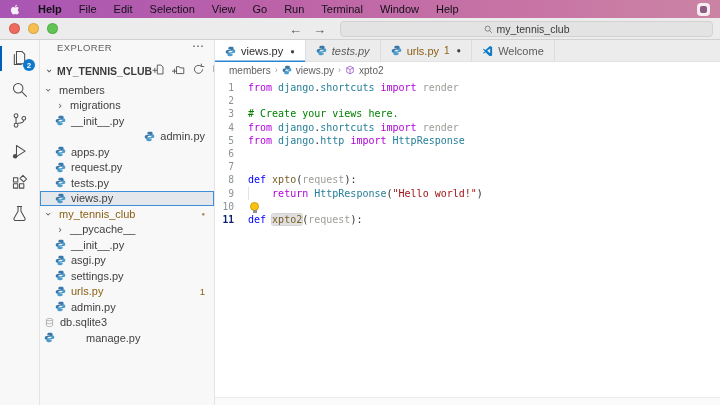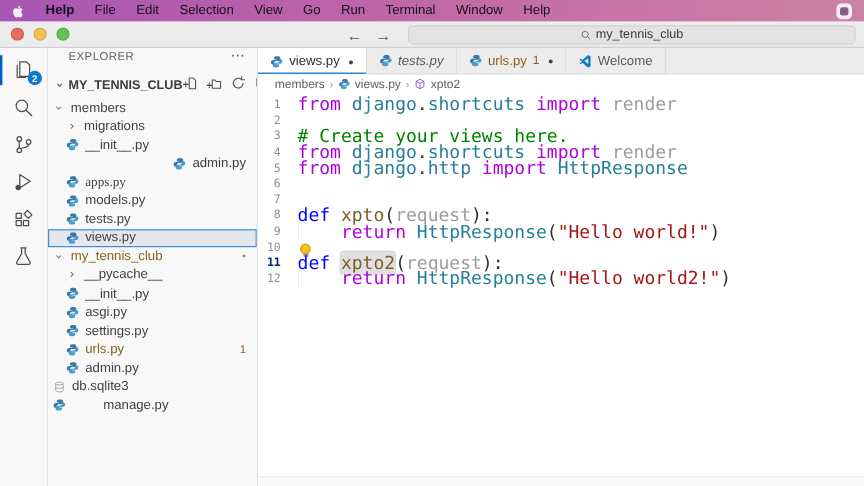--- a/index.html
+++ b/index.html
@@ -73,21 +73,21 @@
 
   .breadcrumb{height:16px;display:flex;align-items:center;padding-left:14px;font-size:10px;color:#616161;flex:none}
   .bc-item{display:flex;align-items:center;gap:3px}
   .bc-item svg{width:10px;height:10px;display:block}
   .bc-sep{color:#9a9a9a;margin:0 4px;font-size:9px}
 
   .code{flex:1;font-family:"DejaVu Sans Mono",monospace;padding-top:3px;overflow:hidden}
   .cl{display:flex;height:13.2px;line-height:13.2px;align-items:center}
   .ln{width:33px;text-align:right;padding-right:14px;color:#8b9196;font-size:9.6px;flex:none}
   .cl.active .ln{color:#0b216f;font-weight:bold}
-  .lc{white-space:pre;font-size:15px;color:#262626;position:relative;height:13.2px;line-height:13.2px}
+  .lc{white-space:pre;font-size:10px;color:#262626;position:relative;height:13.2px;line-height:13.2px}
   .cl.guide .lc{box-shadow:inset 1px 0 0 #e4e4e4}
   .tk-k{color:#af00db}.tk-d{color:#0000ff}.tk-n{color:#267f99}.tk-f{color:#795e26}
   .tk-s{color:#a31515}.tk-c{color:#008000}.tk-u{color:#9c9e97}.tk-p{color:#2f2f2f}
   .tk-hl{background:#e0e0e0;box-shadow:0 0 0 1px #d4d4d4;border-radius:2px}
   .bulb{display:inline-block;width:9px;height:9px;background:#fbc210;border:1px solid #c9a00d;border-radius:50%;position:relative;top:1px;left:2px}
   .bulb::after{content:"";position:absolute;left:2px;bottom:-3px;width:3.5px;height:2.5px;background:#909090}
   .bottom-strip{height:8px;background:#fafafa;border-top:1px solid #ececec;flex:none}
 </style>
 </head>
 <body>
@@ -227,37 +227,37 @@
         </div>
         <div class="trow" style="padding-left: 15px; justify-content: flex-end;">
           <span class="ficon">
             <svg viewBox="0 0 16 16">
               <path fill="#3a77a9" d="M7.9 1.2c-1.7 0-3 .7-3 2.1v1.8h3.2v.6H3.8C2.2 5.7 1 6.8 1 8.5s1.1 2.8 2.6 2.8h1.3V9.4c0-1.3 1.1-2.4 2.5-2.4h3.1c1.2 0 2-.9 2-2.1V3.3c0-1.4-1.3-2.1-2.8-2.1H7.9z"></path>
               <path fill="#4b9ccd" d="M8.1 14.8c1.7 0 3-.7 3-2.1v-1.8H7.9v-.6h4.3c1.6 0 2.8-1.1 2.8-2.8S13.9 4.7 12.4 4.7h-1.3v1.9c0 1.3-1.1 2.4-2.5 2.4H5.5c-1.2 0-2 .9-2 2.1v1.6c0 1.4 1.3 2.1 2.8 2.1h1.8z"></path>
             </svg>
           </span>
           <span class="tlabel">admin.py</span>
         </div>
-        <div class="trow" style="padding-left: 15px; font-family: Liberation Serif, serif;">
+        <div class="trow" style="padding-left: 15px;">
           <span class="ficon">
             <svg viewBox="0 0 16 16">
               <path fill="#3a77a9" d="M7.9 1.2c-1.7 0-3 .7-3 2.1v1.8h3.2v.6H3.8C2.2 5.7 1 6.8 1 8.5s1.1 2.8 2.6 2.8h1.3V9.4c0-1.3 1.1-2.4 2.5-2.4h3.1c1.2 0 2-.9 2-2.1V3.3c0-1.4-1.3-2.1-2.8-2.1H7.9z"></path>
               <path fill="#4b9ccd" d="M8.1 14.8c1.7 0 3-.7 3-2.1v-1.8H7.9v-.6h4.3c1.6 0 2.8-1.1 2.8-2.8S13.9 4.7 12.4 4.7h-1.3v1.9c0 1.3-1.1 2.4-2.5 2.4H5.5c-1.2 0-2 .9-2 2.1v1.6c0 1.4 1.3 2.1 2.8 2.1h1.8z"></path>
             </svg>
           </span>
           <span class="tlabel">apps.py</span>
         </div>
         <div class="trow" style="padding-left: 15px;">
           <span class="ficon">
             <svg viewBox="0 0 16 16">
               <path fill="#3a77a9" d="M7.9 1.2c-1.7 0-3 .7-3 2.1v1.8h3.2v.6H3.8C2.2 5.7 1 6.8 1 8.5s1.1 2.8 2.6 2.8h1.3V9.4c0-1.3 1.1-2.4 2.5-2.4h3.1c1.2 0 2-.9 2-2.1V3.3c0-1.4-1.3-2.1-2.8-2.1H7.9z"></path>
               <path fill="#4b9ccd" d="M8.1 14.8c1.7 0 3-.7 3-2.1v-1.8H7.9v-.6h4.3c1.6 0 2.8-1.1 2.8-2.8S13.9 4.7 12.4 4.7h-1.3v1.9c0 1.3-1.1 2.4-2.5 2.4H5.5c-1.2 0-2 .9-2 2.1v1.6c0 1.4 1.3 2.1 2.8 2.1h1.8z"></path>
             </svg>
           </span>
-          <span class="tlabel">models.py</span>
+          <span class="tlabel">request.py</span>
         </div>
         <div class="trow" style="padding-left: 15px;">
           <span class="ficon">
             <svg viewBox="0 0 16 16">
               <path fill="#3a77a9" d="M7.9 1.2c-1.7 0-3 .7-3 2.1v1.8h3.2v.6H3.8C2.2 5.7 1 6.8 1 8.5s1.1 2.8 2.6 2.8h1.3V9.4c0-1.3 1.1-2.4 2.5-2.4h3.1c1.2 0 2-.9 2-2.1V3.3c0-1.4-1.3-2.1-2.8-2.1H7.9z"></path>
               <path fill="#4b9ccd" d="M8.1 14.8c1.7 0 3-.7 3-2.1v-1.8H7.9v-.6h4.3c1.6 0 2.8-1.1 2.8-2.8S13.9 4.7 12.4 4.7h-1.3v1.9c0 1.3-1.1 2.4-2.5 2.4H5.5c-1.2 0-2 .9-2 2.1v1.6c0 1.4 1.3 2.1 2.8 2.1h1.8z"></path>
             </svg>
           </span>
           <span class="tlabel">tests.py</span>
         </div>
@@ -452,20 +452,16 @@
           <span class="lc"><span class="tk-p">    </span><span class="tk-k">return </span><span class="tk-n">HttpResponse</span><span class="tk-p">(</span><span class="tk-s">"Hello world!"</span><span class="tk-p">)</span></span>
         </div>
         <div class="cl">
           <span class="ln">10</span>
           <span class="lc"><span class="bulb"></span></span>
         </div>
         <div class="cl active">
           <span class="ln">11</span>
           <span class="lc"><span class="tk-d">def </span><span class="tk-f tk-hl">xpto2</span><span class="tk-p">(</span><span class="tk-u">request</span><span class="tk-p">):</span></span>
         </div>
-        <div class="cl guide">
-          <span class="ln">12</span>
-          <span class="lc"><span class="tk-p">    </span><span class="tk-k">return </span><span class="tk-n">HttpResponse</span><span class="tk-p">(</span><span class="tk-s">"Hello world2!"</span><span class="tk-p">)</span></span>
-        </div>
       </div>
     <div class="bottom-strip"></div>
   </div>
 </div>
 
 </body></html>

